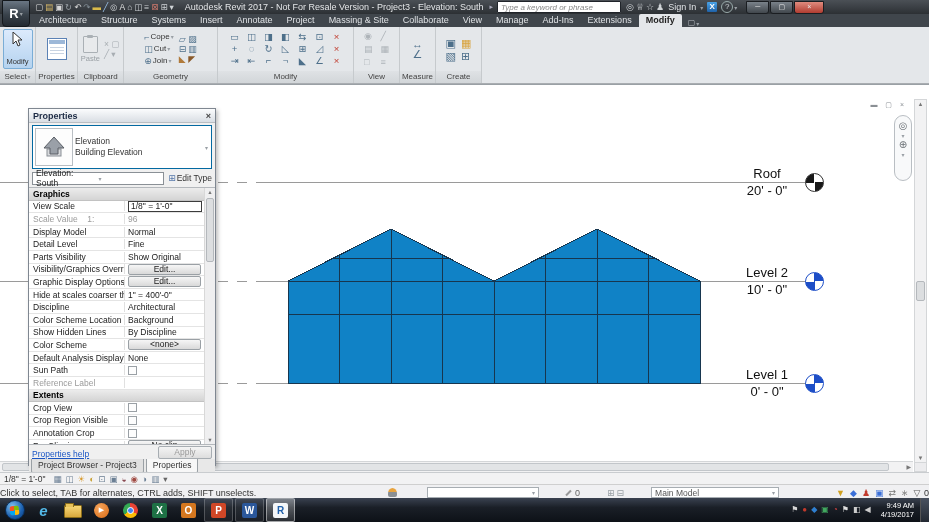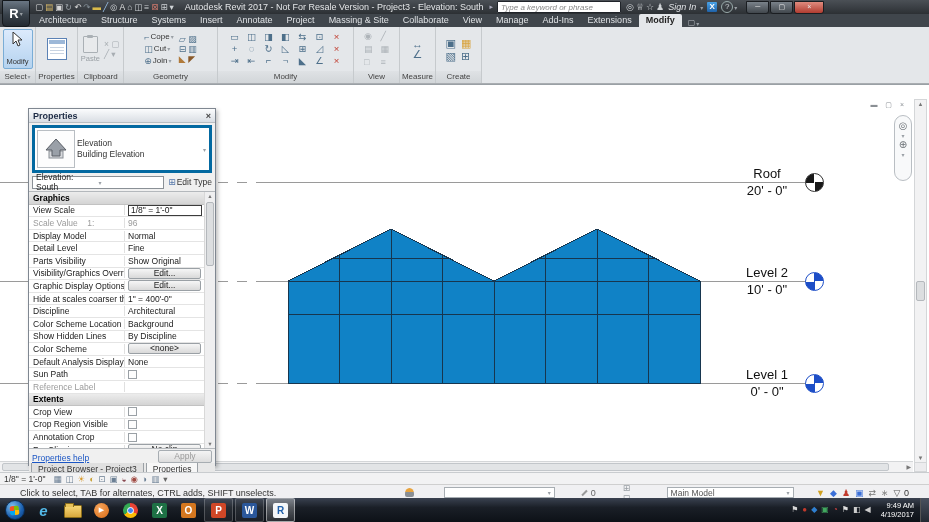--- a/index.html
+++ b/index.html
@@ -16,21 +16,21 @@
     display:flex;align-items:center;justify-content:center;color:#fff;font-weight:bold;font-size:13px;}
   #qat{display:flex;align-items:center;margin-left:34px;}
   #qat .icn{font-size:8.5px;}
   #title{margin:0 6px 0 10px;white-space:nowrap;color:#e4e6e8;}
   #ic-arrow{font-size:7px;color:#aab;}
   #search{width:116px;height:10px;font-size:8px;border:1px solid #20242a;border-radius:1px;margin:0 4px;padding:0 3px;
     font-family:"Liberation Sans",sans-serif;}
   #search::placeholder{font-style:italic;color:#888;}
   #tb-icons{display:flex;align-items:center;}
   #tb-icons .icn{color:#cfd3d6;font-size:9px;}
-  .tb-label{margin:8px 3px;color:#e0e3e6;font-style:italic;}
+  .tb-label{margin:8px 3px;color:#e0e3e6;}
   #exchange{display:inline-block;width:10px;height:10px;background:linear-gradient(#4aa3e8,#1f62a8);color:#fff;
     font-size:8px;font-weight:bold;text-align:center;line-height:10px;border-radius:1px;margin:0 4px;}
   #helpbtn{display:inline-block;width:10px;height:10px;border:1px solid #9aa;border-radius:50%;
     font-size:8px;text-align:center;line-height:9px;color:#cfd3d6;}
   #winbtns{display:flex;margin-left:8px;margin-right:2px;}
   .winbtn{width:21px;height:11px;border:1px solid #1a1d21;border-radius:0 0 3px 3px;
     background:linear-gradient(#7a828a,#41474d);color:#e8e8e8;font-size:7px;line-height:10px;text-align:center;margin-left:1px;}
   .winbtn.close{background:linear-gradient(#e08b7e,#b13c30);width:28px;}
 
   
@@ -103,21 +103,21 @@
   .hscroll .arr{position:absolute;right:2px;top:1px;font-size:6px;color:#777;}
   .scroll-corner{position:absolute;right:2px;bottom:0;width:13px;height:10px;background:#ececee;border:1px solid #d4d6d8;box-sizing:border-box;}
 
   
   #palette{position:absolute;left:28px;top:108px;width:188px;height:358px;background:#f0f0f0;
     border:1px solid #7f8791;box-shadow:2px 2px 4px rgba(0,0,0,.25);z-index:30;font-size:8.5px;box-sizing:border-box;}
   #p-header{height:13px;background:linear-gradient(#fbfcfd,#d9dee4);border-bottom:1px solid #b9bec3;
     display:flex;align-items:center;padding:0 4px;}
   #p-header .ttl{font-weight:bold;color:#1d2b45;font-size:9px;flex:1;}
   #p-header .x{color:#444;font-size:9px;font-weight:bold;}
-  #typebox{margin:2px 3px;height:42px;background:#fff;border:3px solid #0369a1;display:flex;align-items:center;}
+  #typebox{margin:2px 3px;height:42px;background:#fff;border:1px solid #0369a1;display:flex;align-items:center;}
   #typebox .timg{width:36px;height:36px;border:1px solid #b9bec3;margin:2px;background:#fdfdfd;
     display:flex;align-items:center;justify-content:center;}
   #typebox .tline{flex:1;line-height:11px;color:#333;}
   #typebox .caret{align-self:center;margin-right:3px;}
   #selrow{display:flex;margin:0 3px 2px;height:14px;align-items:center;}
   #type-select{flex:1;height:13px;background:#fff;border:1px solid #8a9096;display:flex;align-items:center;
     padding:0 3px;box-sizing:border-box;color:#222;}
   #type-select span{flex:1;}
   #edit-type{display:flex;align-items:center;margin-left:3px;color:#333;}
   #edit-type .icn{color:#5577aa;font-size:9px;}
@@ -146,21 +146,21 @@
   .ptab.active{background:#f7f7f7;font-weight:normal;}
 
   
   #vcb{position:absolute;left:0;top:472px;width:929px;height:12px;background:#f2f2f3;border-top:1px solid #c9cccf;
     display:flex;align-items:center;font-size:8.5px;color:#333;box-sizing:border-box;padding-left:4px;z-index:35;}
   #vcb .scale{margin-right:6px;white-space:nowrap;}
   #vcb .icn{font-size:8.5px;margin:0 2px;}
 
   
   #statusbar{position:absolute;left:0;top:484px;width:929px;height:16px;background:#f0f0f2;border-top:1px solid #cfcfcf;
-    display:flex;align-items:center;font-size:9px;color:#333;box-sizing:border-box;padding:0 20px;z-index:35;gap:20px;}
+    display:flex;align-items:center;font-size:9px;color:#333;box-sizing:border-box;padding:0 0;z-index:35;gap:20px;}
   #status-hint{width:368px;white-space:nowrap;overflow:hidden;}
   .worker{width:9px;height:9px;border-radius:50% 50% 2px 2px/60% 60% 2px 2px;
     background:linear-gradient(#e8a33d 0 45%,#8a8f94 45% 100%);margin-right:10px;}
   .sb-drop{height:11px;background:#fff;border:1px solid #a7adb2;display:flex;align-items:center;
     padding:0 3px;box-sizing:border-box;color:#555;font-size:8.5px;}
   #workset-drop{width:112px;}
   #pencil-wrap{display:flex;align-items:center;margin:0 6px;color:#666;}
   .pencil{width:7px;height:2px;background:#999;transform:rotate(-45deg);margin-right:3px;}
   #model-drop{width:128px;margin-left:6px;}
   #status-right{margin-left:auto;display:flex;align-items:center;}

